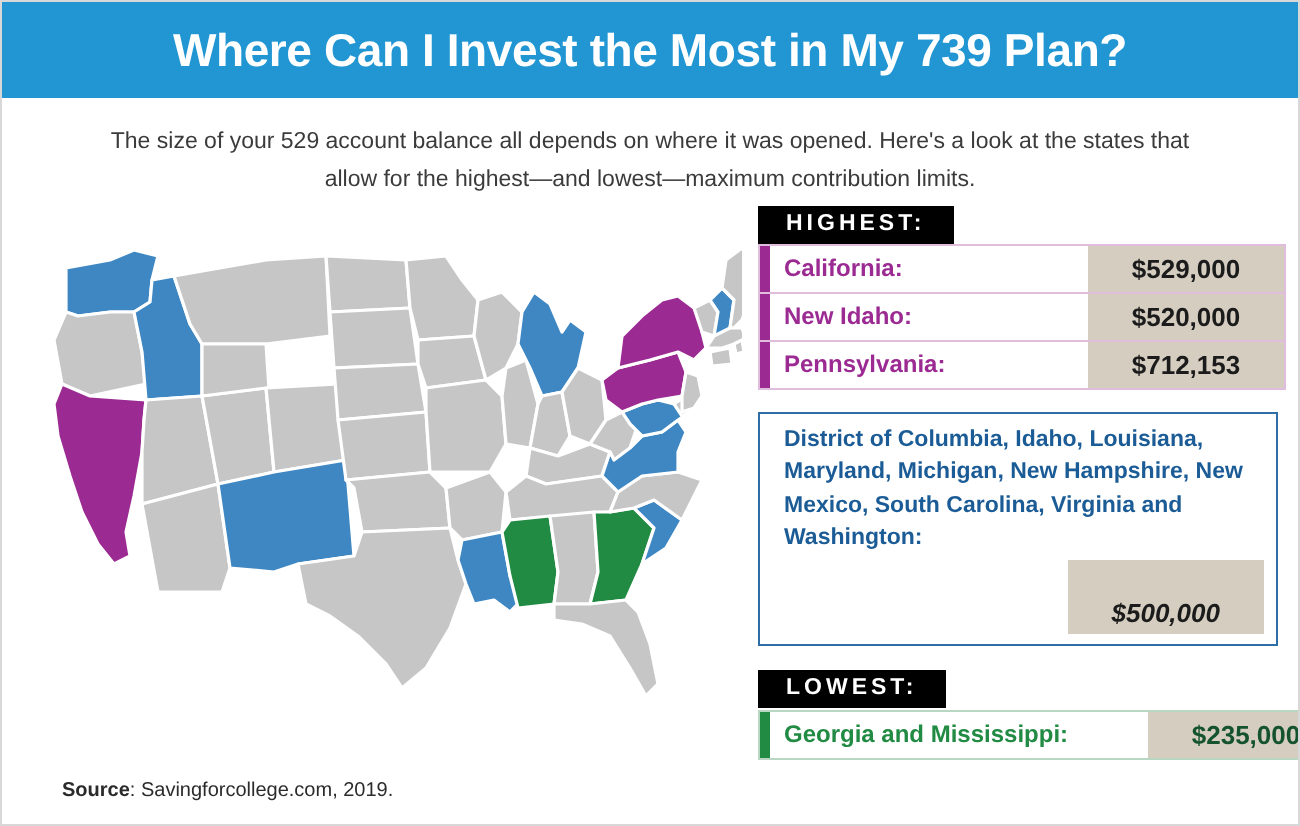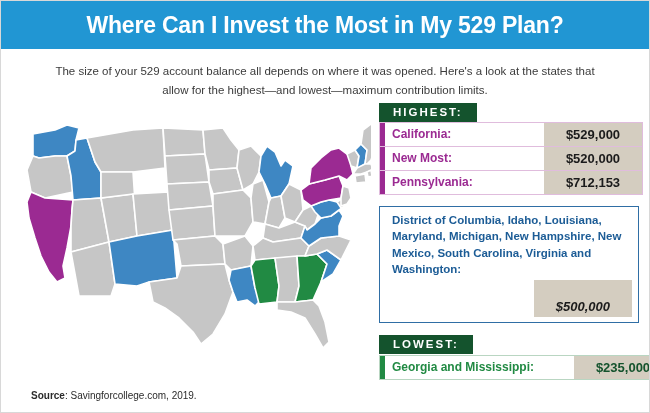--- a/index.html
+++ b/index.html
@@ -30,21 +30,21 @@
   .content{position:relative;height:300px;}
 
   
   .map-wrap{position:absolute;left:8px;top:6px;width:362px;height:252px;}
   .map-wrap svg{display:block;width:100%;height:100%;}
 
   
   .panel{position:absolute;left:378px;top:2px;width:262px;}
 
   .band{
-    display:inline-block;background:#14532d;color:#ffffff;
+    display:inline-block;background:#000000;color:#ffffff;
     font-size:11.5px;font-weight:bold;letter-spacing:2px;
     padding:3px 14px 4px 14px;
   }
 
   .row{
     display:flex;align-items:stretch;width:262px;
     border:1px solid #e0bcdd;border-top:none;background:#ffffff;
   }
   .row:first-of-type{border-top:1px solid #e0bcdd;}
   .accent{width:5px;background:#9b2a92;flex:0 0 5px;}
@@ -99,21 +99,21 @@
   .source b{font-weight:bold;}
 
   .st{stroke:#ffffff;stroke-width:1.6;stroke-linejoin:round;}
 </style>
 </head>
 <body>
 
 <div class="page">
 
   <div class="header">
-    <h1>Where Can I Invest the Most in My 529 Plan?</h1>
+    <h1>Where Can I Invest the Most in My 739 Plan?</h1>
   </div>
 
   <div class="subtitle">The size of your 529 account balance all depends on where it was opened. Here's a look at the states that allow for the highest—and lowest—maximum contribution limits.</div>
 
   <div class="content">
 
     <div class="map-wrap">
       <svg viewBox="0 0 362 252" xmlns="http://www.w3.org/2000/svg">
         <g class="st">
 
@@ -223,21 +223,21 @@
       <div class="band">HIGHEST:</div>
 
       <div>
         <div class="row">
           <div class="accent"></div>
           <div class="rlabel">California:</div>
           <div class="rval">$529,000</div>
         </div>
         <div class="row">
           <div class="accent"></div>
-          <div class="rlabel">New Most:</div>
+          <div class="rlabel">New Idaho:</div>
           <div class="rval">$520,000</div>
         </div>
         <div class="row">
           <div class="accent"></div>
           <div class="rlabel">Pennsylvania:</div>
           <div class="rval">$712,153</div>
         </div>
       </div>
 
       <div class="bluebox">

